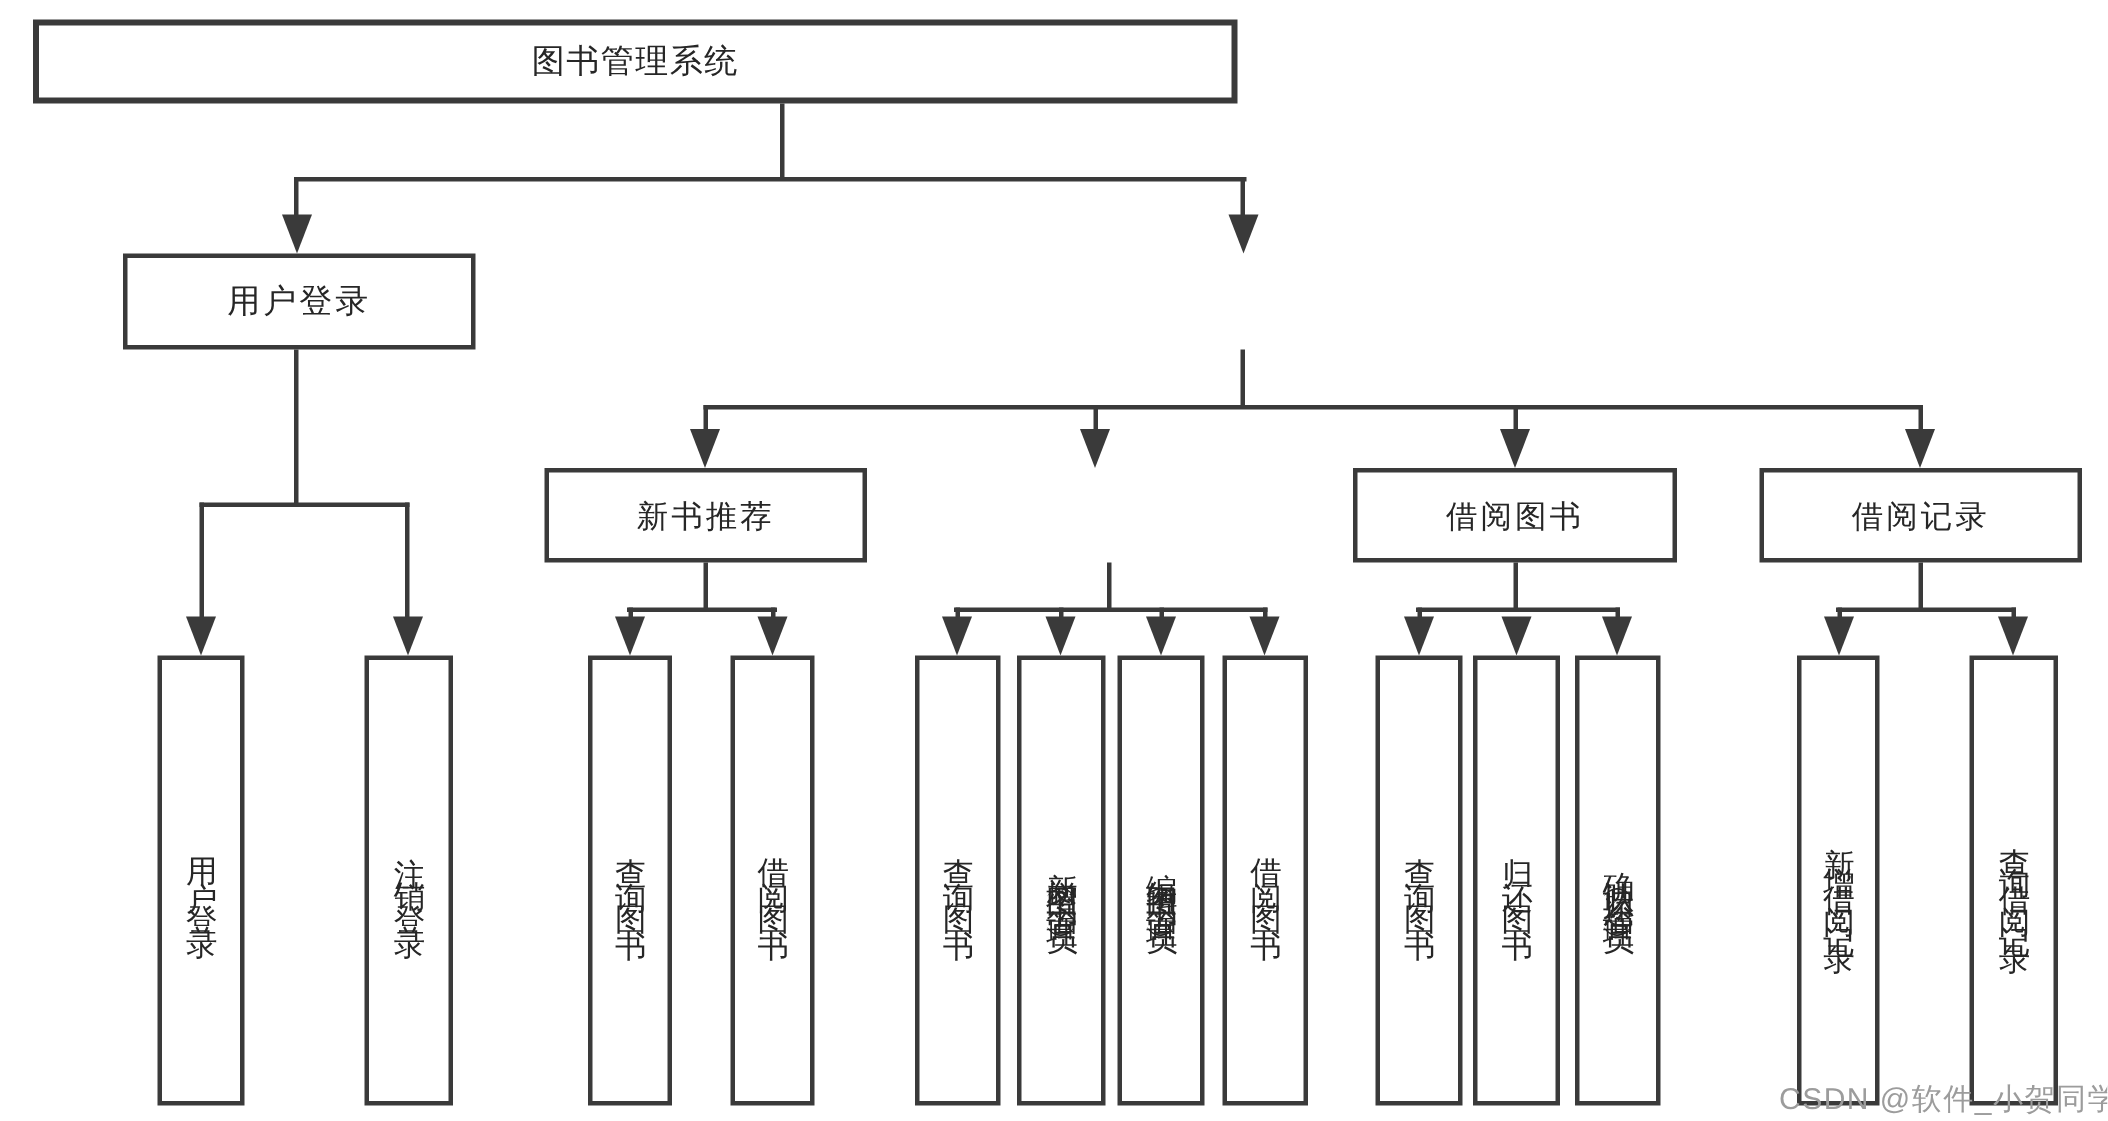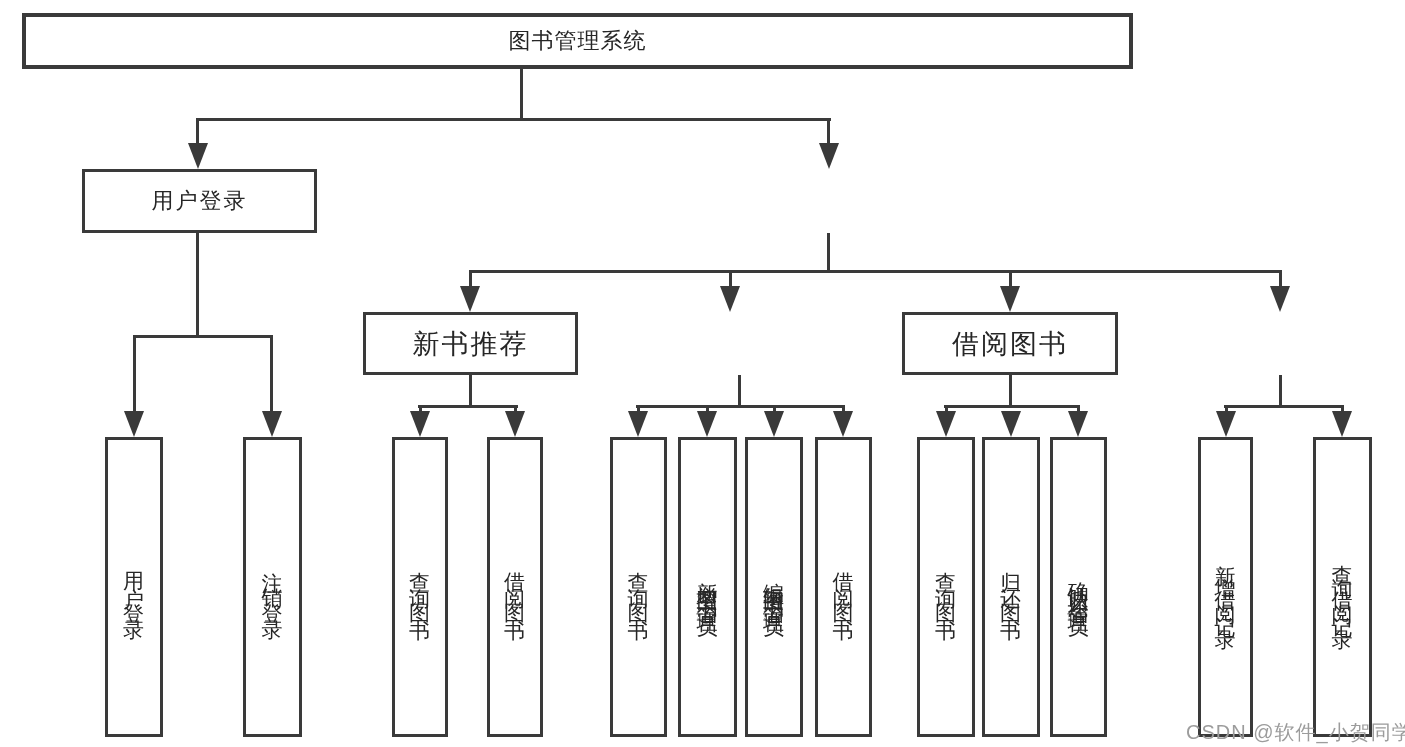--- a/index.html
+++ b/index.html
@@ -6,21 +6,21 @@
   #stage{
     position:relative;width:1405px;height:747px;background:#ffffff;overflow:hidden;
     font-family:"Liberation Sans","DejaVu Sans",sans-serif;color:#262626;
   }
   .box{
     position:absolute;box-sizing:border-box;background:#ffffff;
     border:3px solid #3a3a3a;display:flex;align-items:center;justify-content:center;
   }
   .root{border-width:4px;font-size:22px;letter-spacing:1px;}
   .lv1{font-size:22px;letter-spacing:2px;}
-  .lv2{font-size:27px;letter-spacing:2px;font-family:Liberation Mono, monospace;}
+  .lv2{font-size:21px;letter-spacing:2px;font-family:Liberation Mono, monospace;}
   .leaf{align-items:center;justify-content:center;}
   .vtext{
     writing-mode:vertical-rl;text-orientation:mixed;
     font-size:21px;line-height:1;white-space:nowrap;color:#262626;
   }
   .t4{letter-spacing:16px;}
   .t6{letter-spacing:13px;}
   .t9{letter-spacing:5px;}
   .h,.v{position:absolute;background:#3a3a3a;}
   .arrow{
@@ -31,33 +31,36 @@
   .watermark{
     position:absolute;left:1186px;top:719px;font-size:20px;
     color:#9c9c9c;letter-spacing:1px;white-space:nowrap;
   }
 </style>
 </head>
 <body>
 
 <div id="stage">
 
-  <div class="box root" style="left:22px;top:13px;width:1111px;height:56px;">
+  <div class="box root" style="left:22px;top:13px;width:803px;height:56px;">
     <span>图书管理系统</span>
   </div>
 
   <div class="box lv1" style="left:82px;top:169px;width:235px;height:64px;">
     <span>用户登录</span>
   </div>
 
   <div class="box lv2" style="left:363px;top:312px;width:215px;height:63px;">
     <span>新书推荐</span>
   </div>
   <div class="box lv2" style="left:902px;top:312px;width:216px;height:63px;">
     <span>借阅图书</span>
+  </div>
+  <div class="box lv2" style="left:1173px;top:312px;width:215px;height:63px;">
+    <span>借阅记录</span>
   </div>
 
   <div class="box leaf" style="left:105px;top:437px;width:58px;height:300px;">
     <span class="vtext t4">用户登录</span>
   </div>
   <div class="box leaf" style="left:243px;top:437px;width:59px;height:300px;">
     <span class="vtext t4">注销登录</span>
   </div>
 
   <div class="box leaf" style="left:392px;top:437px;width:56px;height:300px;">

